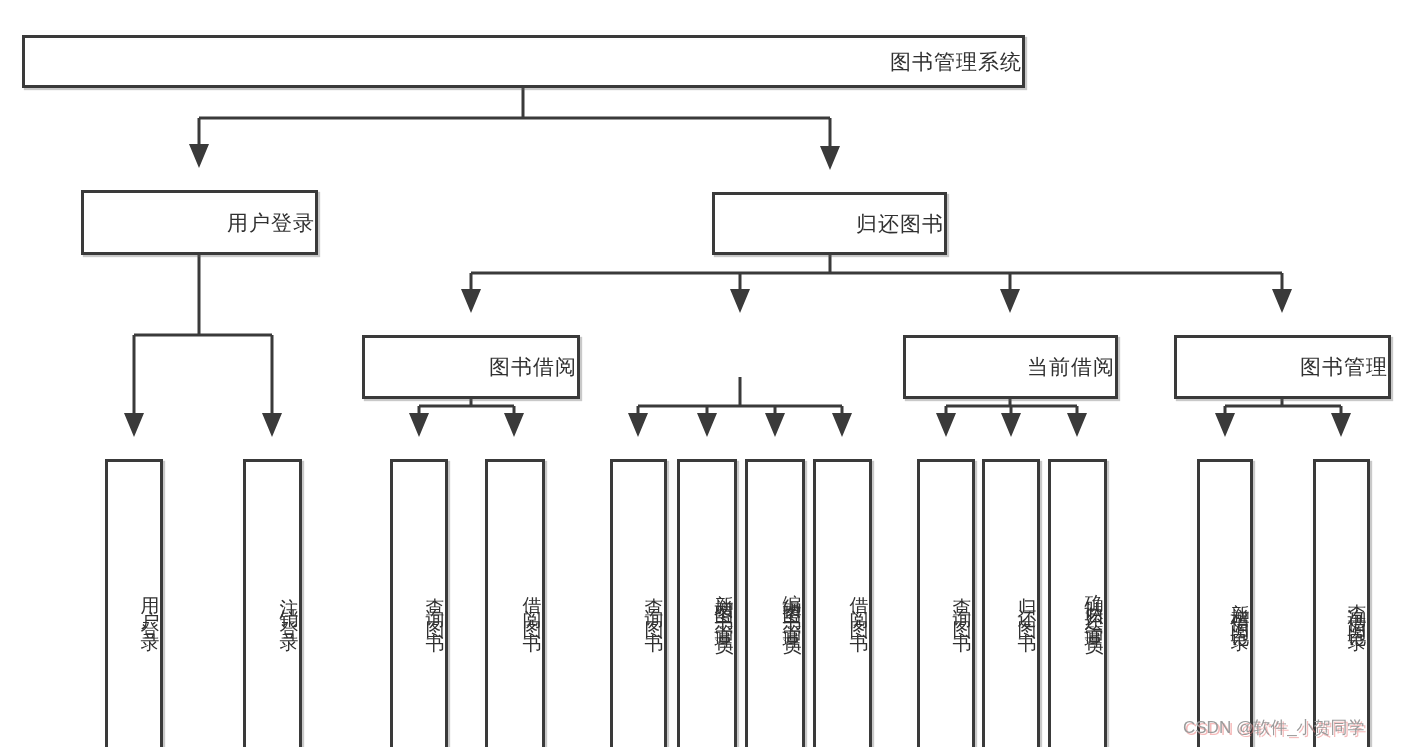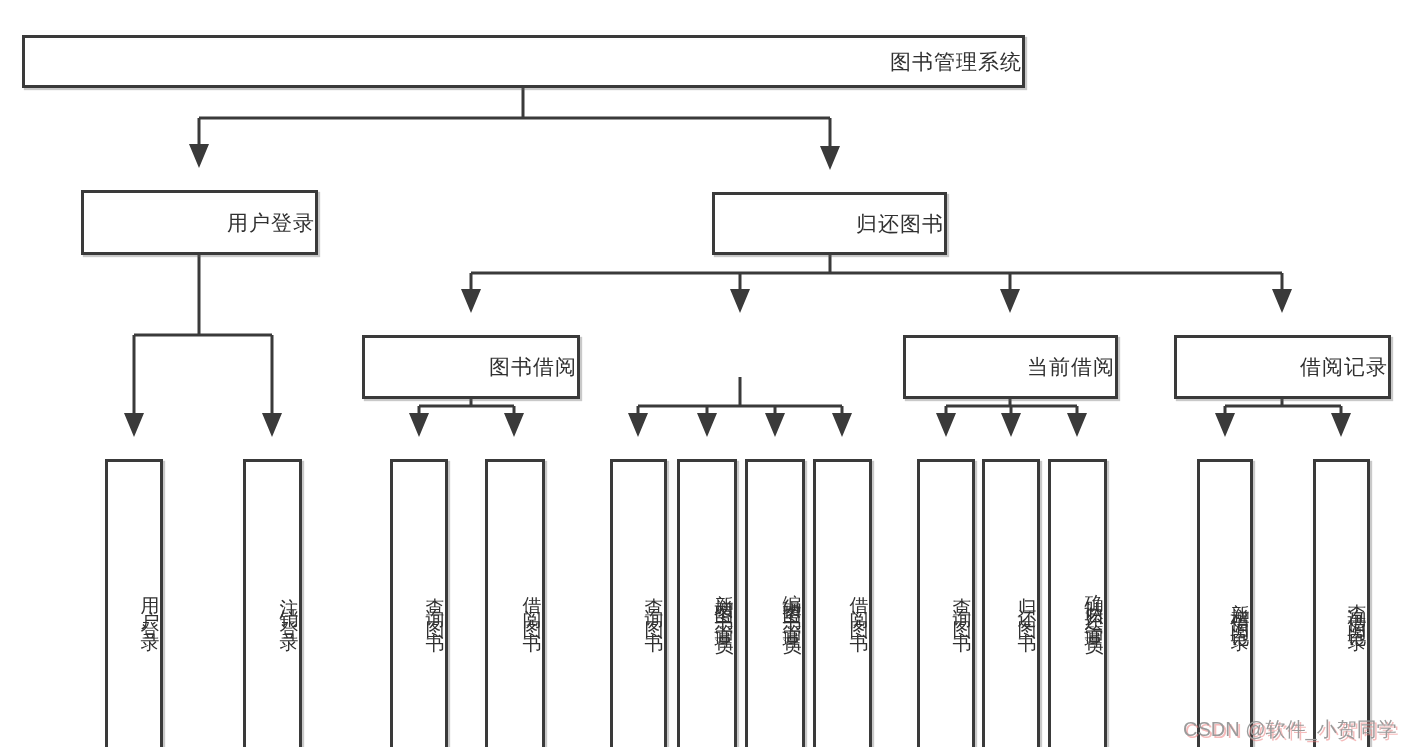--- a/index.html
+++ b/index.html
@@ -63,21 +63,21 @@
   #leaf-d1 { left: 917px;  width: 58px; }
   #leaf-d2 { left: 982px;  width: 58px; }
   #leaf-d3 { left: 1048px; width: 59px; }
   #leaf-e1 { left: 1197px; width: 56px; }
   #leaf-e2 { left: 1313px; width: 57px; }
 
   .watermark {
     position: absolute;
     left: 1183px;
     top: 716px;
-    font-size: 20px;
+    font-size: 17px;
     color: #9b9b9b;
     text-shadow: 2px 2px 0 rgba(236,130,130,0.55);
     white-space: nowrap;
   }
 </style>
 </head>
 <body>
 
 <div class="stage">
 
@@ -115,21 +115,21 @@
     <span>归还图书</span>
   </div>
 
   <div class="box h-box" id="node-new-book">
     <span>图书借阅</span>
   </div>
   <div class="box h-box" id="node-cur-borrow">
     <span>当前借阅</span>
   </div>
   <div class="box h-box" id="node-borrow-rec">
-    <span>借阅记录</span>
+    <span>图书管理</span>
   </div>
 
   <div class="box v-box leaf" id="leaf-a1">
     <span>用户登录</span>
   </div>
   <div class="box v-box leaf" id="leaf-a2">
     <span>注销登录</span>
   </div>
 
   <div class="box v-box leaf" id="leaf-b1">

